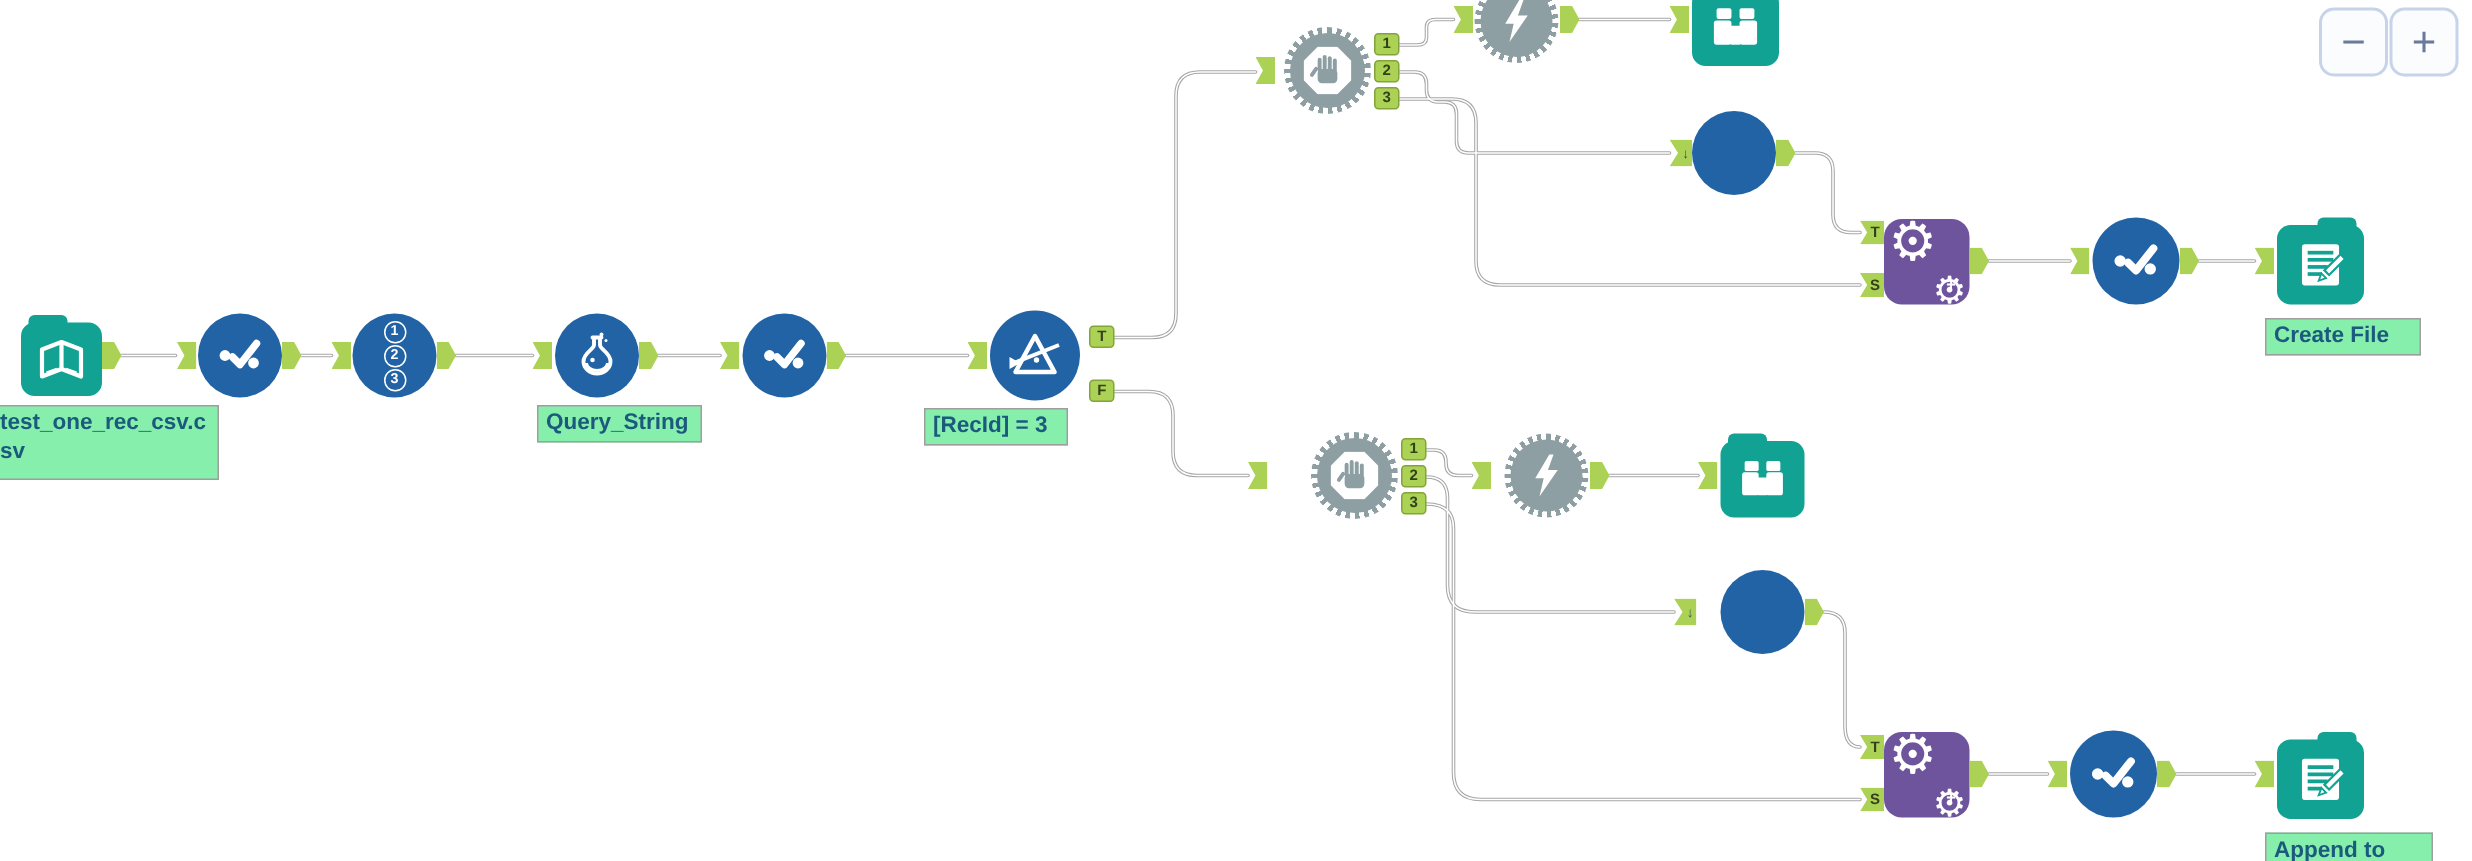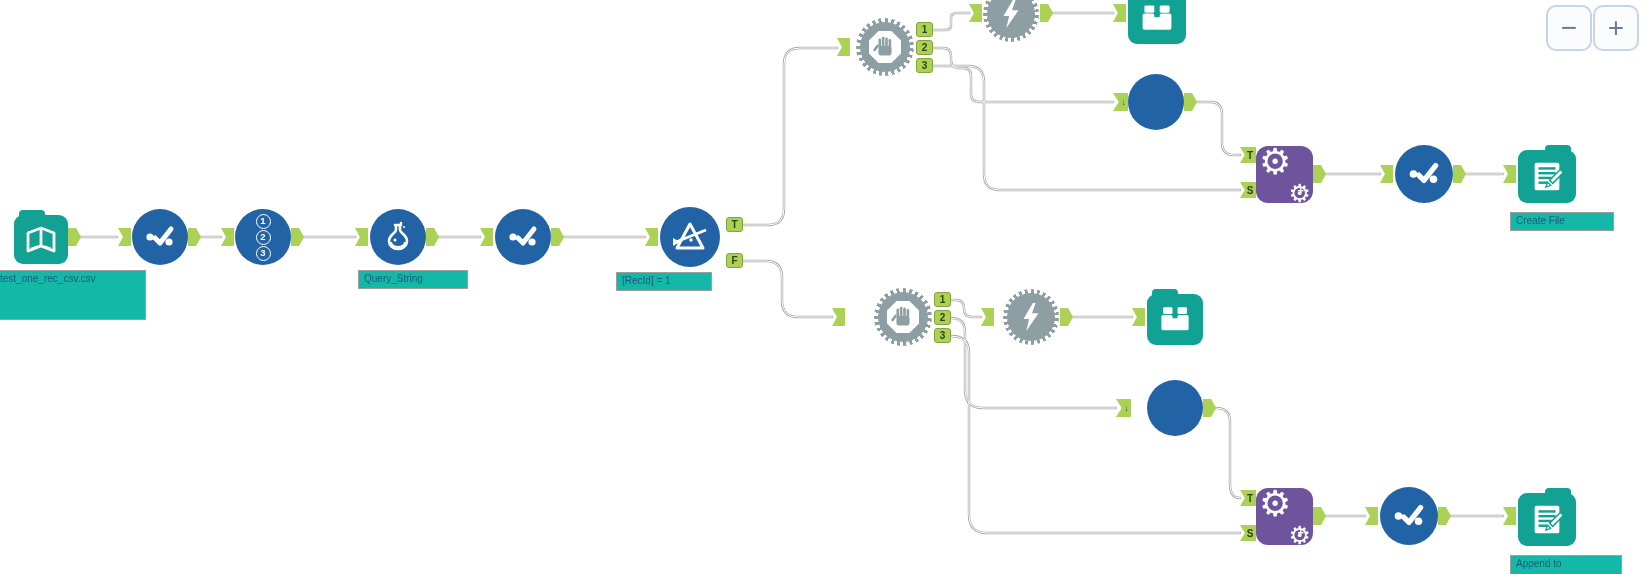--- a/index.html
+++ b/index.html
@@ -44,22 +44,22 @@
                    font-size:9px;color:#3A4A55;font-weight:bold;padding-right:2px;box-sizing:border-box;}
   .anchor-num{position:absolute;width:17px;height:15px;background:#ABD155;border:1px solid #84A43B;
               border-radius:3px;font-size:10px;font-weight:bold;color:#33421A;display:flex;
               align-items:center;justify-content:center;box-sizing:border-box;}
   .anchor-letter-in{position:absolute;width:16px;height:16px;background:#ABD155;
               clip-path:polygon(0 0,100% 0,100% 100%,0 100%,30% 50%);font-size:10px;font-weight:bold;
               color:#33421A;display:flex;align-items:center;justify-content:center;
               padding-left:4px;box-sizing:border-box;}
 
   
-  .annotation{position:absolute;background:#14b8a6;border:1.5px solid #9E9E9E;color:#1C5A7D;
-              font-size:10px;font-weight:normal;padding:2px 5px;box-sizing:border-box;line-height:1.25;
+  .annotation{position:absolute;background:#86efac;border:1.5px solid #9E9E9E;color:#1C5A7D;
+              font-size:15px;font-weight:bold;padding:2px 5px;box-sizing:border-box;line-height:1.25;
               word-break:break-all;}
 
   
   .zoom-btn{position:absolute;width:42px;height:42px;border:2px solid #C7D3E8;border-radius:10px;
             background:#FBFCFE;color:#697A9B;font-size:28px;display:flex;align-items:center;
             justify-content:center;line-height:1;cursor:pointer;}
 
   svg{display:block;}
 </style>
 </head>
@@ -387,20 +387,20 @@
             <rect x="25" y="10" width="4.6" height="16" fill="#fff" stroke="#11A294" stroke-width="1.6"></rect>
             <polygon points="25,29 29.6,29 27.3,34" fill="#fff" stroke="#11A294" stroke-width="1.3"></polygon>
           </g>
         </svg>
       </span>
     </div>
   </div>
 
   <div class="annotation" style="left:-6px;top:270px;width:152px;min-height:50px;">test_one_rec_csv.csv</div>
   <div class="annotation" style="left:358px;top:270px;width:110px;">Query_String</div>
-  <div class="annotation" style="left:616px;top:272px;width:96px;">[RecId] = 1</div>
+  <div class="annotation" style="left:616px;top:272px;width:96px;">[RecId] = 3</div>
   <div class="annotation" style="left:1510px;top:212px;width:104px;">Create File</div>
   <div class="annotation" style="left:1510px;top:555px;width:112px;height:26px;">Append to</div>
 
   <div class="zoom-btn" style="left:1546px;top:5px;">−</div>
   <div class="zoom-btn" style="left:1593px;top:5px;">+</div>
 
 </div>
 
 </body></html>

